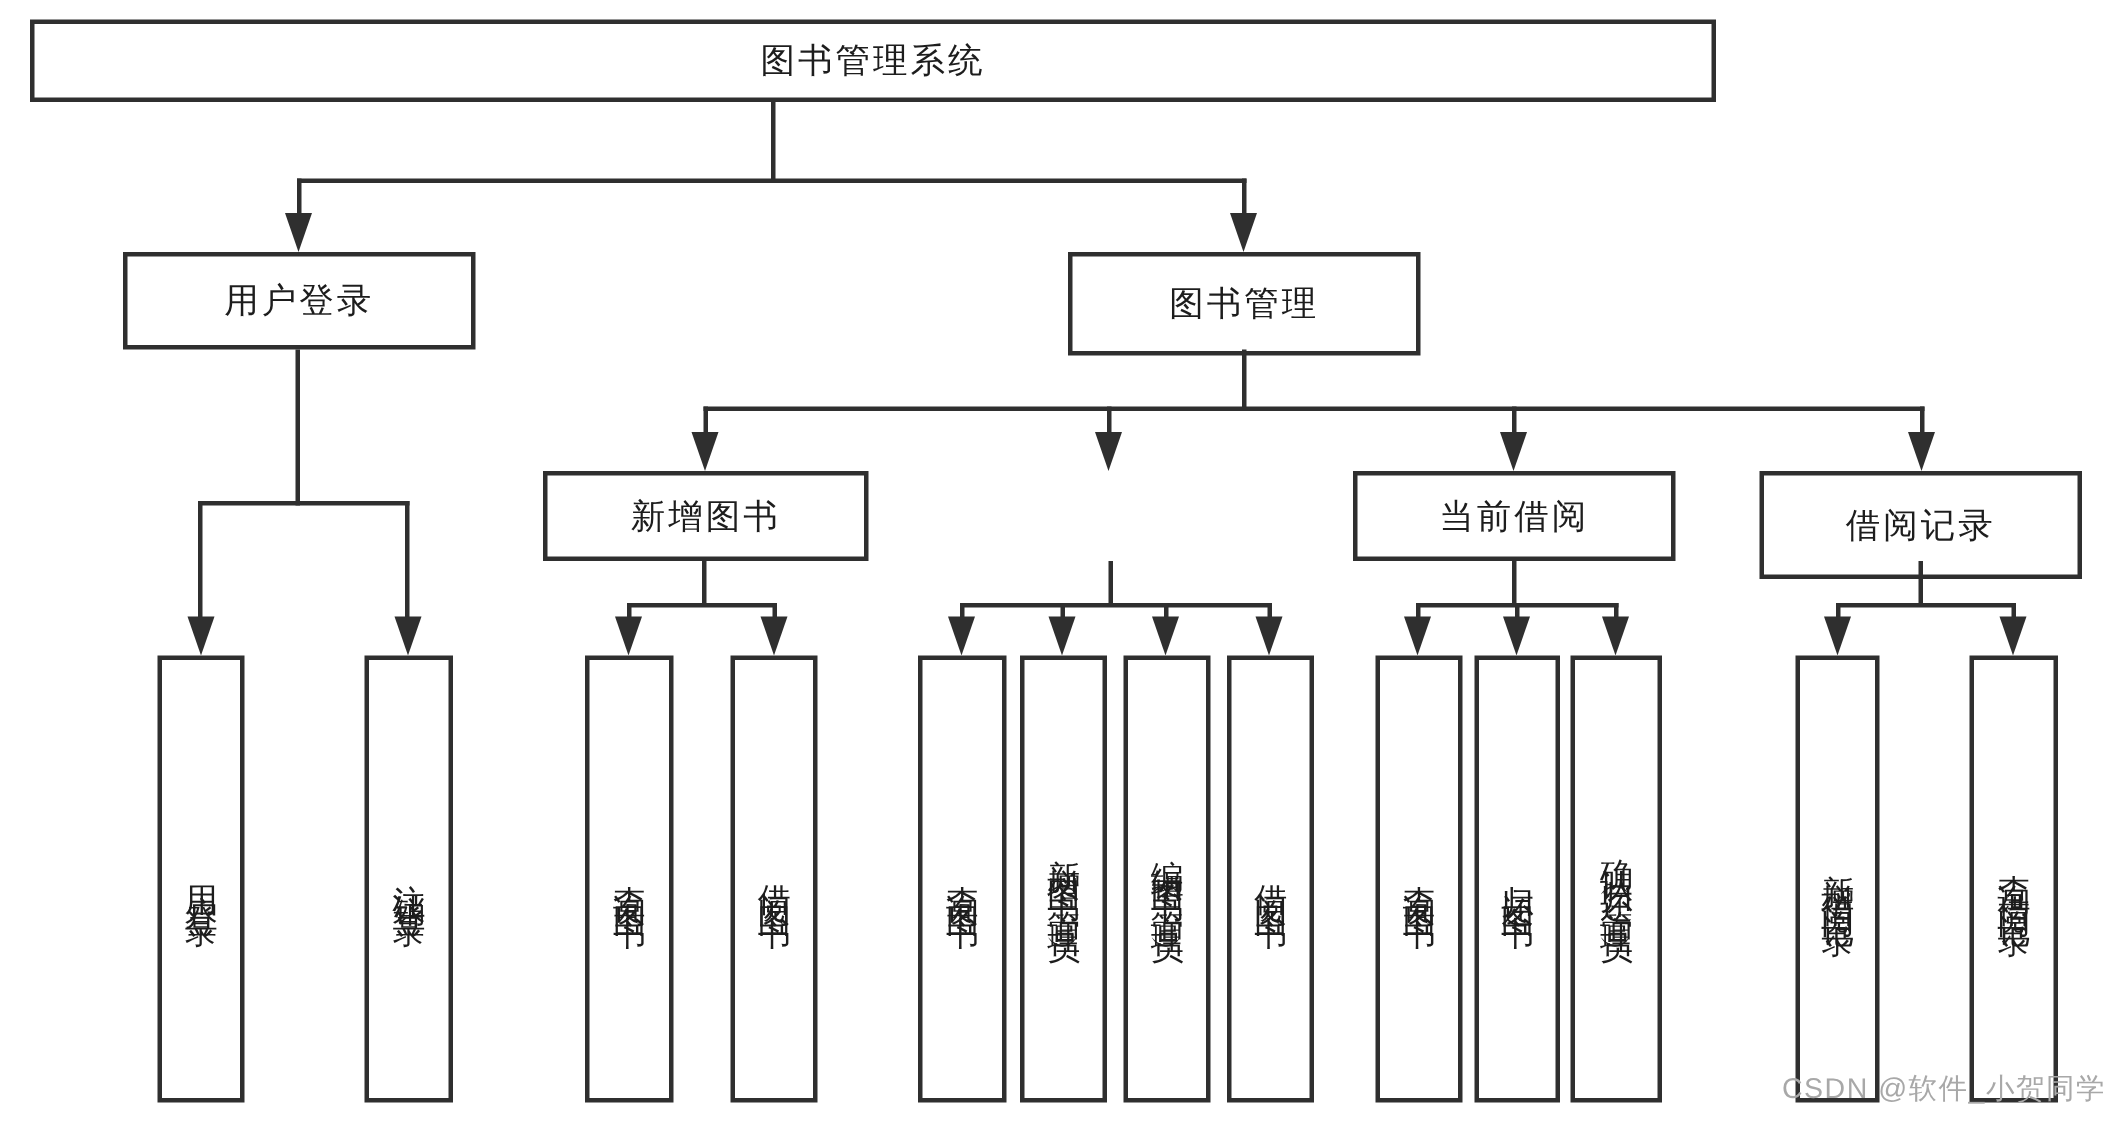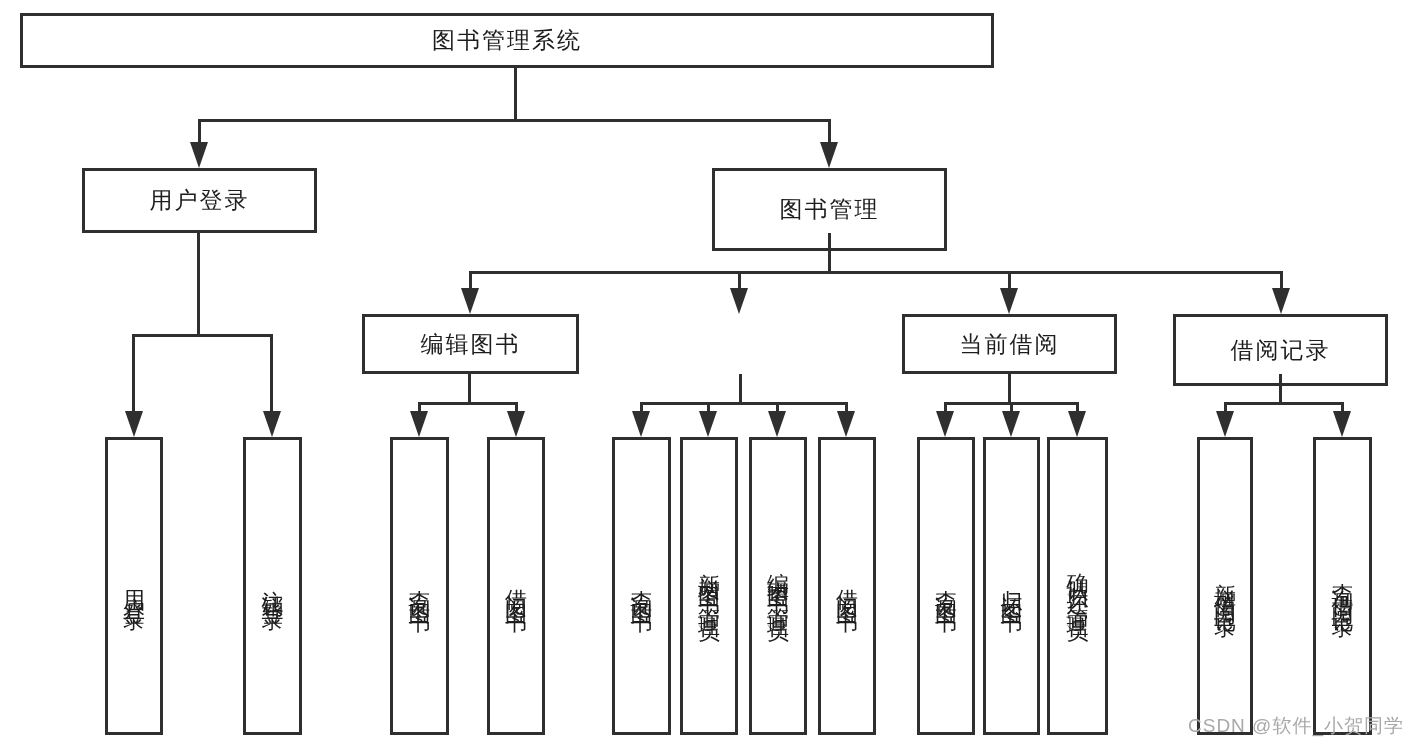--- a/index.html
+++ b/index.html
@@ -49,37 +49,37 @@
     position:absolute;left:1188px;top:713px;
     font-size:19px;letter-spacing:1px;
     color:var(--wm);z-index:9;white-space:nowrap;
   }
 </style>
 </head>
 <body>
 
 <div id="stage">
 
-  <div class="box" style="left:20px;top:13px;width:974px;height:55px;font-family:Liberation Serif, serif;">
+  <div class="box" style="left:20px;top:13px;width:1124px;height:55px;font-family:Liberation Serif, serif;">
     <span class="hl">图书管理系统</span>
   </div>
 
   <div>
     <div class="ln" style="left:514px;top:68px;width:3px;height:53px;"></div>
     <div class="ln" style="left:198px;top:119px;width:633px;height:3px;"></div>
     <div class="ln" style="left:198px;top:119px;width:3px;height:25px;"></div>
     <div class="ar" style="left:190px;top:142px;"></div>
     <div class="ln" style="left:828px;top:119px;width:3px;height:25px;"></div>
     <div class="ar" style="left:820px;top:142px;"></div>
   </div>
 
   <div class="box" style="left:82px;top:168px;width:235px;height:65px;">
     <span class="hl">用户登录</span>
   </div>
-  <div class="box" style="left:712px;top:168px;width:235px;height:83px;">
+  <div class="box" style="left:712px;top:168px;width:235px;height:69px;">
     <span class="hl">图书管理</span>
   </div>
 
   <div>
     <div class="ln" style="left:197px;top:233px;width:3px;height:104px;"></div>
     <div class="ln" style="left:132px;top:334px;width:141px;height:3px;"></div>
     <div class="ln" style="left:132px;top:334px;width:3px;height:78px;"></div>
     <div class="ar" style="left:125px;top:411px;"></div>
     <div class="ln" style="left:270px;top:334px;width:3px;height:78px;"></div>
     <div class="ar" style="left:263px;top:411px;"></div>
@@ -92,21 +92,21 @@
     <div class="ar" style="left:461px;top:288px;"></div>
     <div class="ln" style="left:738px;top:271px;width:3px;height:19px;"></div>
     <div class="ar" style="left:730px;top:288px;"></div>
     <div class="ln" style="left:1008px;top:271px;width:3px;height:19px;"></div>
     <div class="ar" style="left:1000px;top:288px;"></div>
     <div class="ln" style="left:1280px;top:271px;width:3px;height:19px;"></div>
     <div class="ar" style="left:1272px;top:288px;"></div>
   </div>
 
   <div class="box" style="left:362px;top:314px;width:217px;height:60px;">
-    <span class="hl">编辑图书</span>
+    <span class="hl">新增图书</span>
   </div>
   <div class="box" style="left:902px;top:314px;width:215px;height:60px;">
     <span class="hl">当前借阅</span>
   </div>
   <div class="box" style="left:1173px;top:314px;width:215px;height:72px;">
     <span class="hl">借阅记录</span>
   </div>
 
   <div>
     <div class="ln" style="left:468px;top:374px;width:3px;height:30px;"></div>

